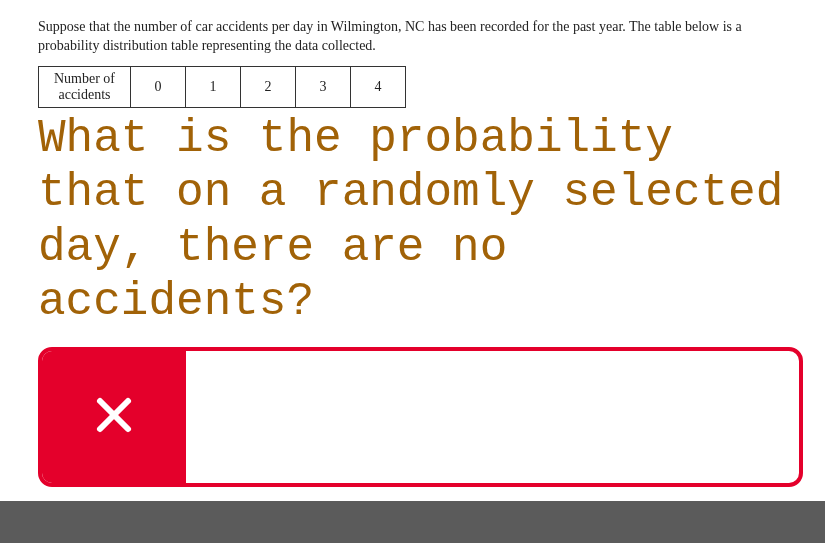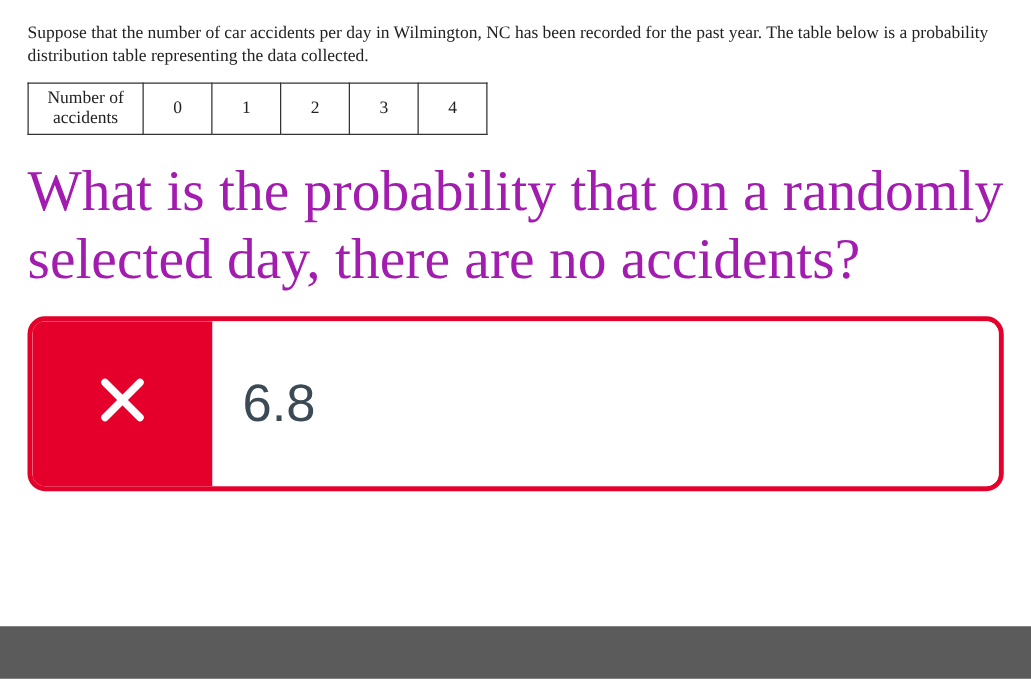--- a/index.html
+++ b/index.html
@@ -3,21 +3,21 @@
 <meta charset="utf-8">
 <style>
   * { box-sizing: border-box; margin: 0; padding: 0; }
   body {
     width: 825px;
     height: 543px;
     background: #fff;
     font-family: Georgia, 'Times New Roman', serif;
     overflow: hidden;
   }
-  .content { padding: 18px 22px 0 22px; }
+  .content { padding: 18px 22px 0 38px; }
   .intro {
     font-size: 14px;
     color: #222;
     line-height: 1.35;
     margin-bottom: 10px;
   }
   .dist-table {
     border-collapse: collapse;
     margin-bottom: 0;
   }
@@ -33,24 +33,25 @@
     width: 92px;
     line-height: 1.15;
     padding: 4px 6px;
   }
   .dist-table .cell {
     width: 55px;
     height: 34px;
   }
   .question {
     font-size: 46px;
-    color: #a21caf;
+    color: #a16207;
     line-height: 1.18;
-    margin-top: 18px;
+    margin-top: 4px;
     margin-bottom: 18px;
+    font-family: Liberation Mono, monospace;
   }
   .answer-box {
     border: 4px solid #e4002b;
     border-radius: 14px;
     height: 140px;
     display: flex;
     overflow: hidden;
     margin: 0 0 0 0;
   }
   .answer-status {
@@ -103,17 +104,16 @@
 
   <div class="answer-box">
     <div class="answer-status">
       <span>
         <svg viewBox="0 0 24 24" fill="none" stroke="#fff" stroke-width="3" stroke-linecap="round">
           <line x1="5" y1="5" x2="19" y2="19"></line>
           <line x1="19" y1="5" x2="5" y2="19"></line>
         </svg>
       </span>
     </div>
-    <div class="answer-value">6.8</div>
   </div>
 </div>
 
 <div class="footer-bar"></div>
 
 </body></html>

